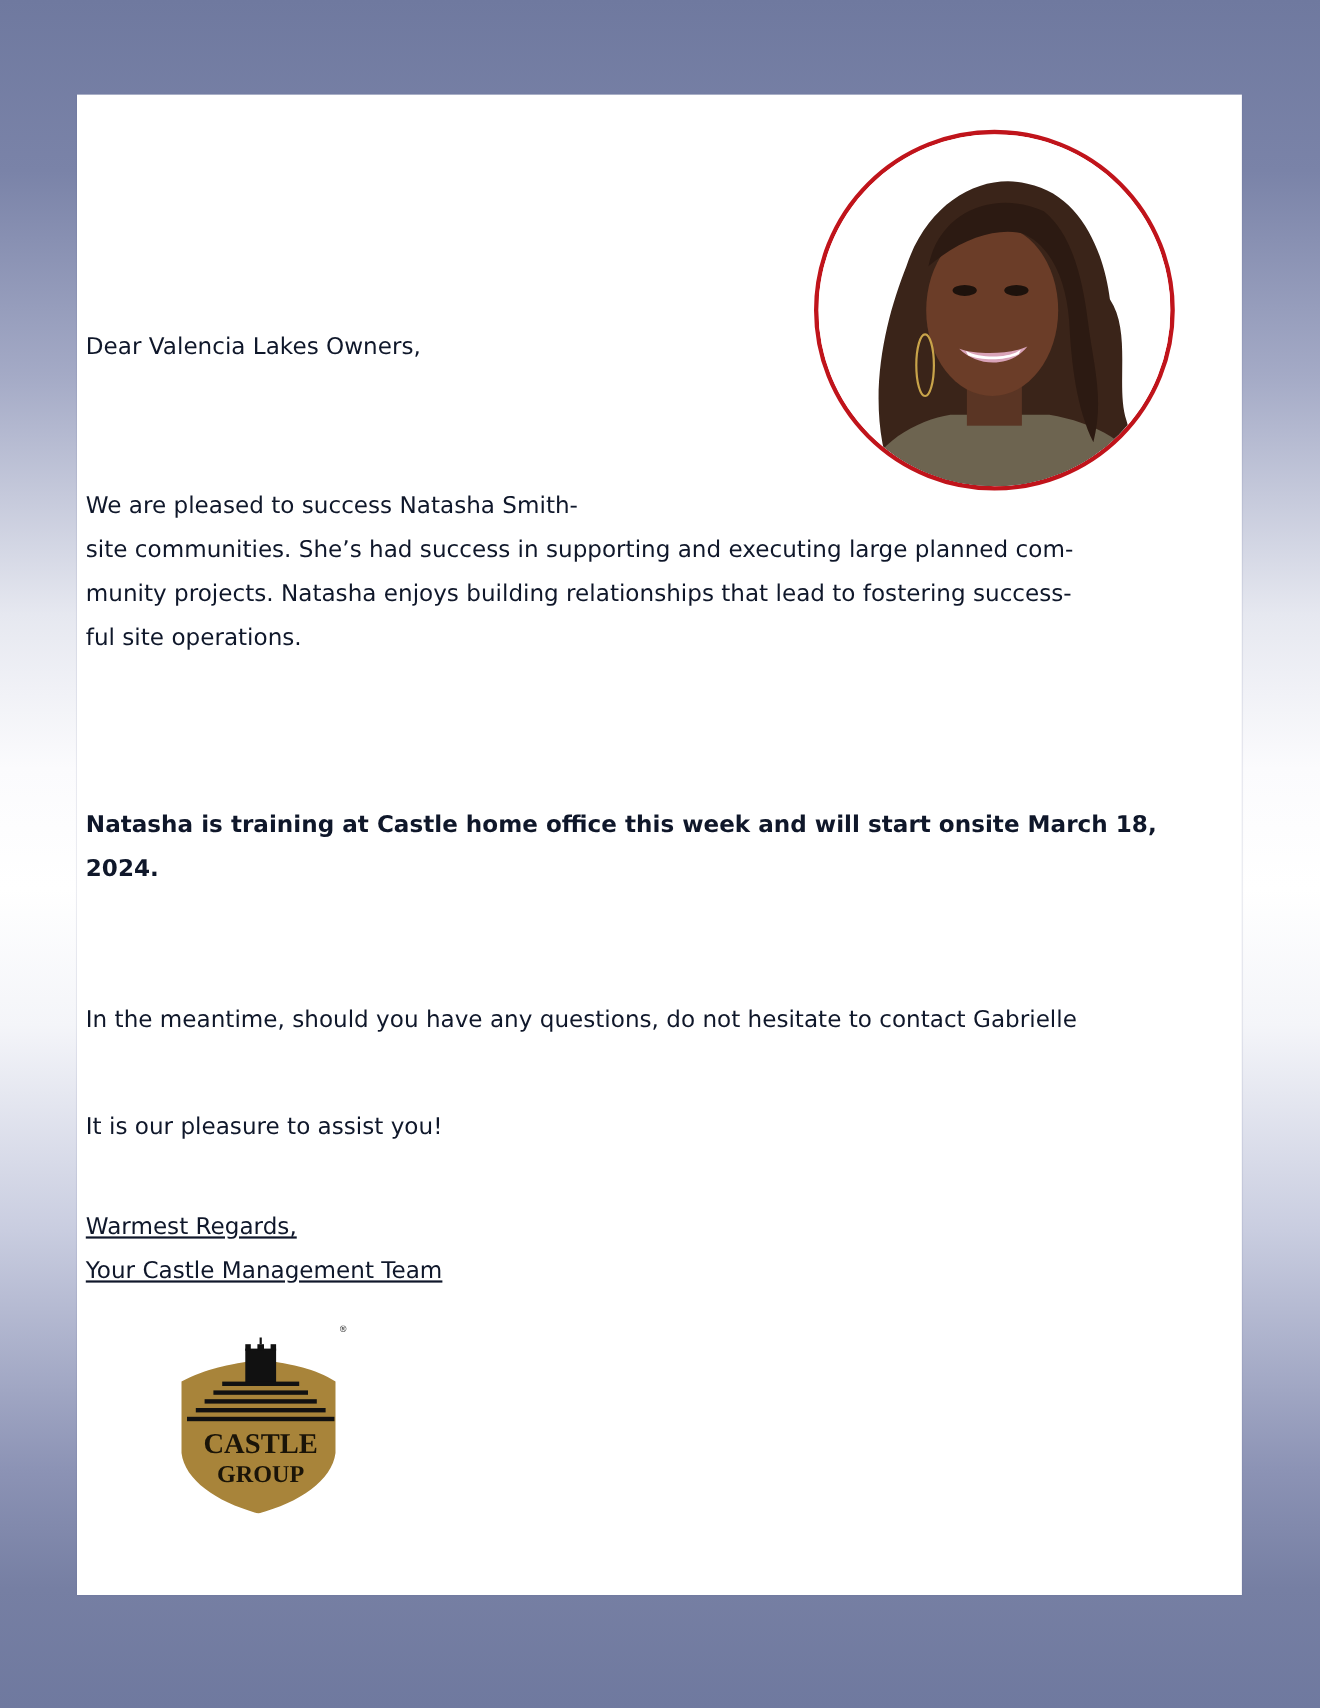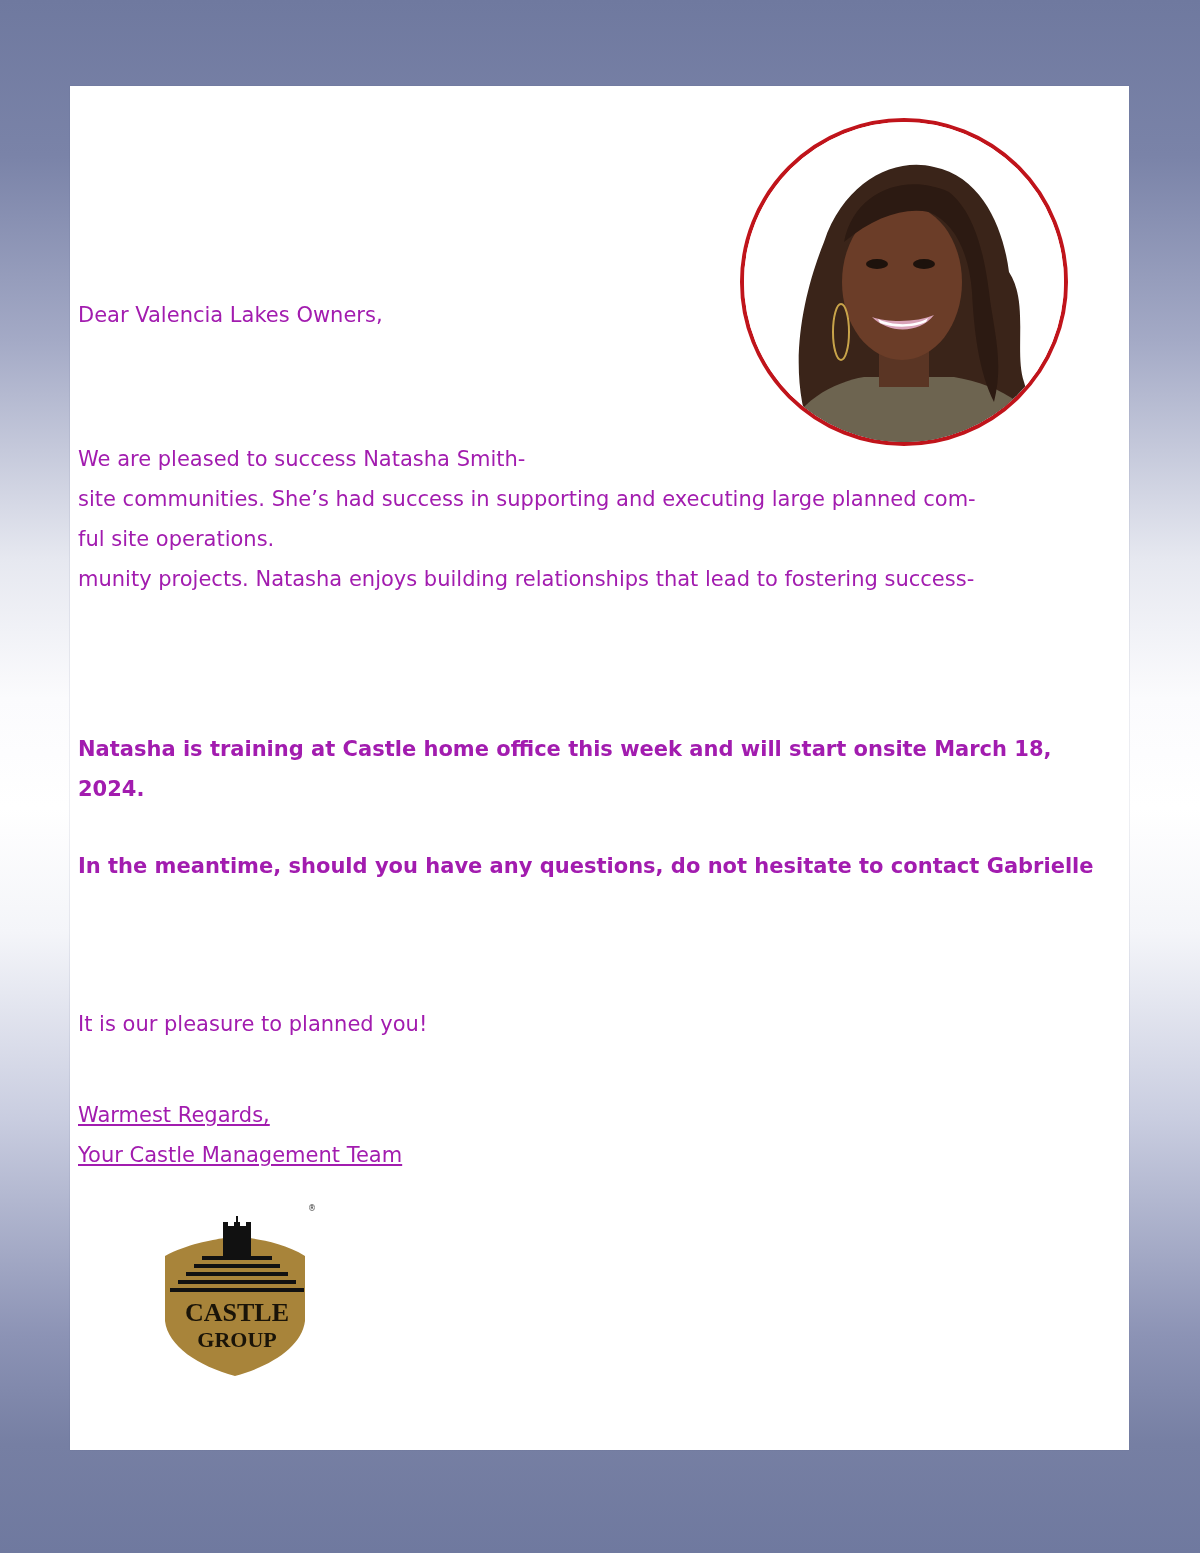--- a/index.html
+++ b/index.html
@@ -44,21 +44,21 @@
       background: #ffffff;
       overflow: hidden;
     }
     .portrait svg { width: 100%; height: 100%; display: block; }
     .text {
       position: absolute;
       left: 8px;
       font-size: 21px;
       line-height: 40px;
       letter-spacing: 0px;
-      color: #a21caf;
+      color: #0f172a;
       white-space: nowrap;
     }
     .line { display: block; }
     .logo {
       position: absolute;
       left: 92px;
       top: 1130px;
       width: 150px;
       height: 160px;
     }
@@ -93,35 +93,35 @@
     </svg>
   </div>
 
   <div class="text" style="top: 209px;">
     <span class="line">Dear Valencia Lakes Owners,</span>
   </div>
 
   <div class="text" style="top: 353px;">
     <span class="line">We are pleased to success Natasha Smith-</span>
     <span class="line">site communities. She’s had success in supporting and executing large planned com-</span>
+    <span class="line">munity projects. Natasha enjoys building relationships that lead to fostering success-</span>
     <span class="line">ful site operations.</span>
-    <span class="line">munity projects. Natasha enjoys building relationships that lead to fostering success-</span>
   </div>
 
   <div class="text" style="top: 643px; font-weight: bold;">
     <span class="line">Natasha is training at Castle home office this week and will start onsite March 18,</span>
     <span class="line">2024.</span>
   </div>
 
-  <div class="text" style="top: 760px; font-weight: bold;">
+  <div class="text" style="top: 821px;">
     <span class="line">In the meantime, should you have any questions, do not hesitate to contact Gabrielle</span>
   </div>
 
   <div class="text" style="top: 918px;">
-    <span class="line">It is our pleasure to planned you!</span>
+    <span class="line">It is our pleasure to assist you!</span>
   </div>
 
   <div class="text" style="top: 1009px; text-decoration: underline;">
     <span class="line">Warmest Regards,</span>
     <span class="line">Your Castle Management Team</span>
   </div>
 
   <div class="logo">
     <svg viewBox="0 0 150 160">
 

